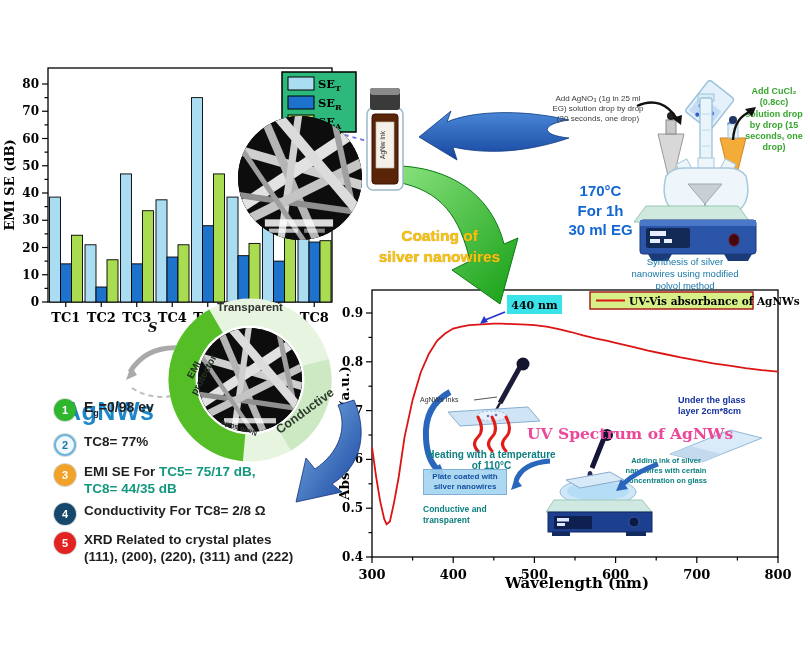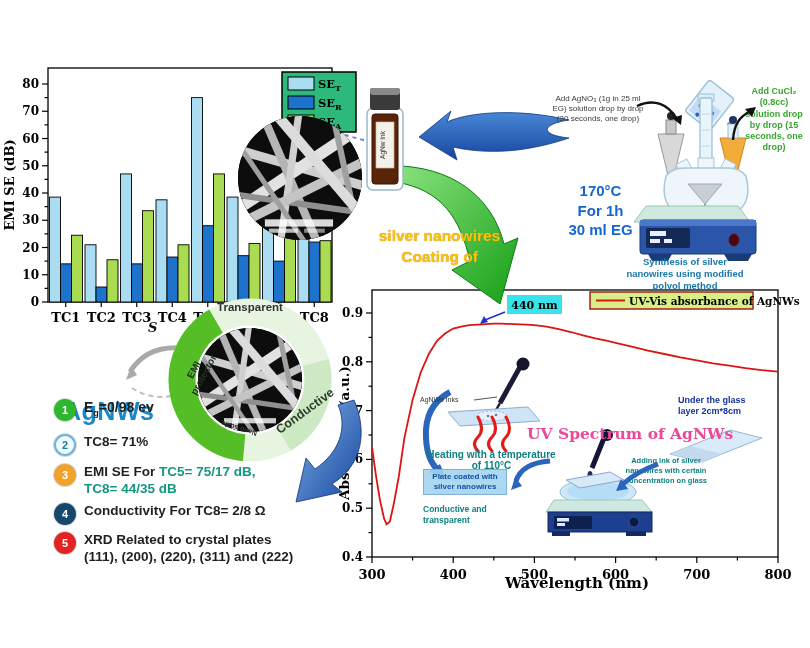--- a/index.html
+++ b/index.html
@@ -30,21 +30,21 @@
   .item-text{font-size:13.5px;font-weight:bold;color:#1f1f1f;line-height:1.25;}
   .item-text sub{font-size:9px;}
   .teal{color:#13987f;}
   
   .ring-label{font-weight:bold;color:#333;text-align:center;}
   
   .pvp{font-size:11.5px;font-weight:bold;color:#7a2fc0;text-align:center;line-height:1.2;}
   .agno3{font-size:8px;color:#3c3c3c;text-align:center;line-height:1.25;}
   .cucl2{font-size:9px;font-weight:bold;color:#37a62e;text-align:center;line-height:1.25;}
   .tempblock{font-size:15px;font-weight:bold;color:#1467d2;text-align:center;line-height:1.3;}
-  .syn-caption{font-size:9.5px;font-weight:bold;color:#1878a8;text-align:center;line-height:1.25;}
+  .syn-caption{font-size:9.5px;font-weight:normal;color:#1878a8;text-align:center;line-height:1.25;}
   .coating{font-size:15.5px;font-weight:bold;color:#f2c70a;text-align:center;line-height:1.35;
            text-shadow:0 0 1px #c96a2a;}
   
   .ink-label{font-size:7px;color:#333;}
   .heating{font-size:10px;font-weight:bold;color:#0e8080;text-align:center;}
   .plate-box{font-size:8px;font-weight:bold;color:#1550a0;background:rgba(164,212,240,.9);
              border:1px solid #7fb0d8;text-align:center;padding:2px 1px;line-height:1.25;}
   .conductive-txt{font-size:8.5px;font-weight:bold;color:#0e8080;text-align:left;line-height:1.3;}
   .uv-headline{font-family:"DejaVu Serif",serif;font-size:15.5px;font-weight:bold;color:#ec4899;white-space:nowrap;}
   .under-glass{font-size:9px;font-weight:bold;color:#16329e;text-align:left;line-height:1.25;}
@@ -189,22 +189,22 @@
     <defs>
         <linearGradient id="gg" x1="0" y1="0" x2="1" y2="1">
       <stop offset="0" stop-color="#8ae27e"></stop>
           <stop offset="1" stop-color="#16a016"></stop>
         </linearGradient>
       </defs>
     <path d="M 10 14 C 70 18 102 52 112 92 L 126 86 L 108 152 L 60 118 L 78 109 C 68 66 50 38 4 30 Z" fill="url(#gg)" stroke="#0c7a14" stroke-width="1"></path>
   </svg>
 
   <div class="abs coating" style="left:352px;top:226px;width:175px;z-index:8">
+    <div>Coating of</div>
     <div>silver nanowires</div>
-    <div>Coating of</div>
   </div>
 
   <svg class="abs" style="left:166px;top:296px;z-index:4" width="168" height="168" viewBox="0 0 168 168">
     <circle cx="84" cy="84" r="68" fill="none" stroke="#e6f4e0" stroke-width="27"></circle>
     <path d="M 50 25.1 A 68 68 0 0 0 78.1 151.7" fill="none" stroke="#55be27" stroke-width="27"></path>
     <path d="M 118 142.9 A 68 68 0 0 0 149.7 66.4" fill="none" stroke="#cde9c4" stroke-width="27"></path>
   </svg>
   <div class="abs sem-circle" style="left:198px;top:328px;width:104px;height:104px;z-index:5">
     <svg width="104" height="104" viewBox="0 0 120 120">
       <use href="#wires"></use>
@@ -237,21 +237,21 @@
 
   <div class="abs agnws-title" style="left:63px;top:361px;z-index:3">AgNWs</div>
 
   <div class="abs item" style="left:54px;top:399px;z-index:3">
     <span class="num-badge" style="background: rgb(47, 182, 47);">1</span>
     <span class="item-text" style="font-size:14px"><span>E</span><sub>g</sub><span>=0/98 ev</span></span>
   </div>
 
   <div class="abs item" style="left:54px;top:434px;z-index:3">
     <span class="num-badge badge-2" style="background: rgb(238, 248, 253);">2</span>
-    <span class="item-text">TC8= 71%</span>
+    <span class="item-text">TC8= 77%</span>
   </div>
 
   <div class="abs item" style="left:54px;top:464px;z-index:3">
     <span class="num-badge" style="background: rgb(240, 162, 42);">3</span>
     <span class="item-text">
       <span>EMI SE For </span><span class="teal">TC5= 75/17 dB,</span>
       <div class="teal">TC8= 44/35  dB</div>
     </span>
   </div>
 

